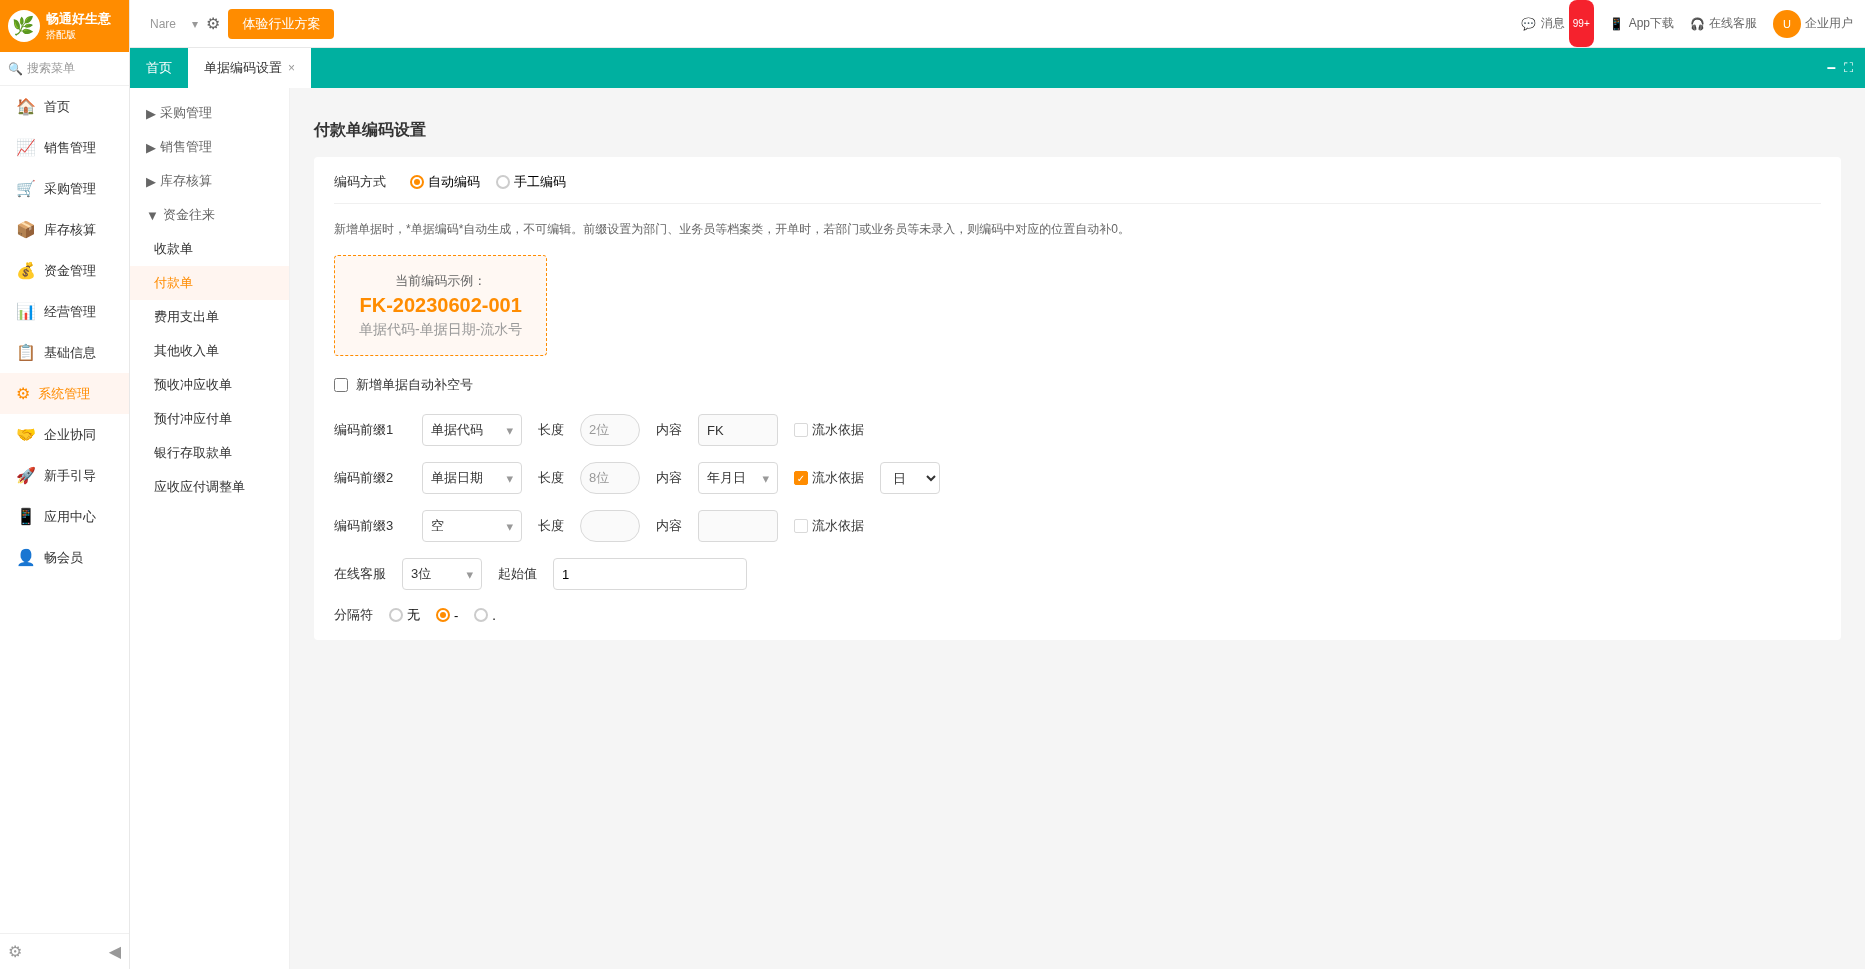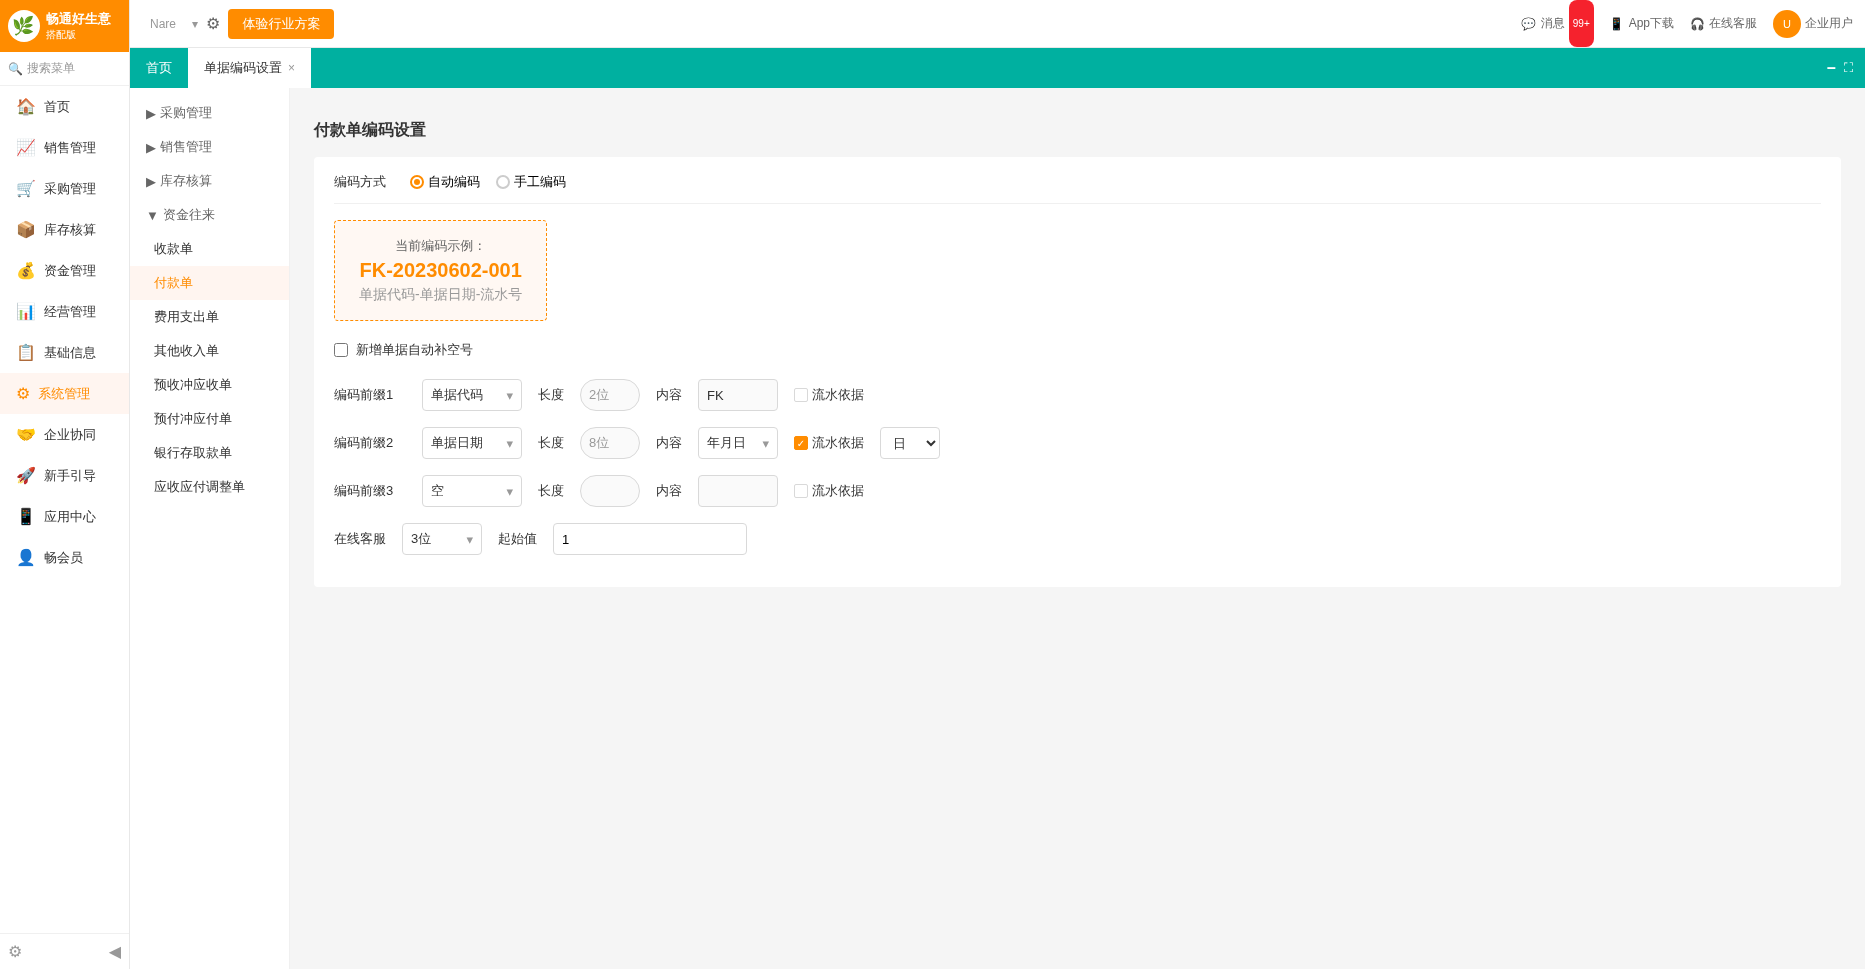--- a/index.html
+++ b/index.html
@@ -574,20 +574,23 @@
                 <span>自动编码</span>
               </label>
               <label class="radio-item">
                 <div class="radio-dot"></div>
                 <span>手工编码</span>
               </label>
             </div>
           </div>
 
           
+          <div class="info-text">
+            新增单据时，*单据编码*自动生成，不可编辑。前缀设置为部门、业务员等档案类，开单时，若部门或业务员等未录入，则编码中对应的位置自动补0。
+          </div>
 
           
           <div class="preview-box">
             <div style="font-size:13px;color:#666;margin-bottom:4px;">当前编码示例：</div>
             <div class="preview-code">FK-20230602-001</div>
             <div class="preview-desc">单据代码-单据日期-流水号</div>
           </div>
 
           
           <div class="auto-fill-row">
@@ -659,20 +662,37 @@
             <span class="serial-label">在线客服</span>
             <div class="form-select" style="min-width:80px;">
               <span>3位</span>
               <span style="margin-left:auto;color:#999;">▾</span>
             </div>
             <span class="serial-label">起始值</span>
             <input type="text" value="1" style="height: 32px; border: 1px solid rgb(217, 217, 217); border-radius: 4px; padding: 0px 8px; font-size: 13px; min-width: 80px;">
           </div>
 
           
+          <div class="separator-row">
+            <span class="sep-label">分隔符</span>
+            <div class="sep-options">
+              <label class="sep-option">
+                <div class="radio-dot"></div>
+                <span>无</span>
+              </label>
+              <label class="sep-option">
+                <div class="radio-dot selected"></div>
+                <span>-</span>
+              </label>
+              <label class="sep-option">
+                <div class="radio-dot"></div>
+                <span>.</span>
+              </label>
+            </div>
+          </div>
 
         </div>
       </div>
 
     </div>
 
   </div>
 </div>
 
 </body></html>

